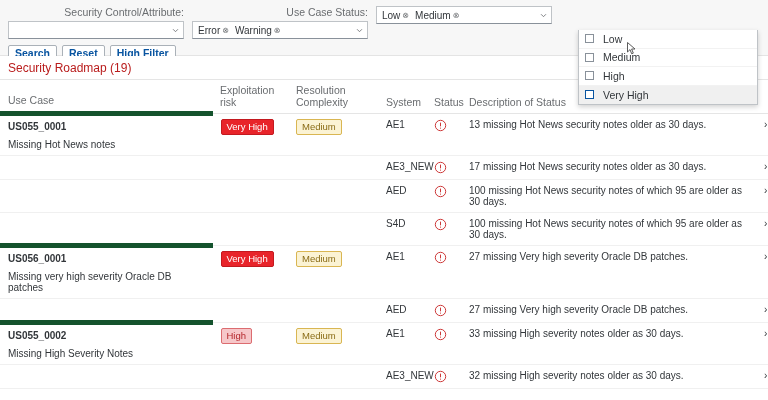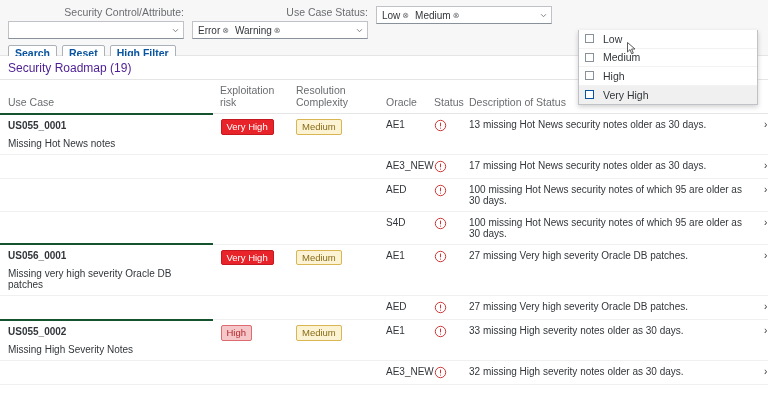--- a/index.html
+++ b/index.html
@@ -149,21 +149,21 @@
     position: relative;
     height: 24px;
     display: flex;
     align-items: center;
     padding: 0 8px;
     background: #fff;
     border-bottom: 1px solid #e5e5e5;
   }
   .section-title {
     font-size: 12px;
-    color: #4c1d95;
+    color: #b91c1c;
   }
   .export-icon {
     position: absolute;
     right: 8px;
     top: 4px;
     width: 16px; height: 16px;
     color: #6a6d70;
   }
 
   table.roadmap {
@@ -183,21 +183,21 @@
   }
   table.roadmap td {
     font-size: 10px;
     color: #32363a;
     padding: 5px 4px 5px 8px;
     border-bottom: 1px solid #f0f0f0;
     vertical-align: top;
     background: #fff;
   }
   tr.group-start > td { border-top: 1px solid #dcdcdc; }
-  tr.group-start > td.c-usecase { border-top: 2px solid #14532d; }
+  tr.group-start > td.c-usecase { border-top: 5px solid #14532d; }
 
   .col-usecase   { width: 212px; }
   .col-risk      { width: 76px; }
   .col-complex   { width: 90px; }
   .col-system    { width: 48px; }
   .col-status    { width: 35px; }
   .col-desc      { width: 295px; }
   .col-nav       { width: 12px; }
 
   td.c-usecase { border-right: 1px solid #fff; }
@@ -341,21 +341,21 @@
     <col class="col-system">
       <col class="col-status">
       <col class="col-desc">
       <col class="col-nav">
   </colgroup>
   <thead>
     <tr>
       <th>Use Case</th>
       <th>Exploitation risk</th>
       <th>Resolution Complexity</th>
-      <th>Oracle</th>
+      <th>System</th>
       <th>Status</th>
       <th>Description of Status</th>
       <th></th>
     </tr>
   </thead>
   <tbody id="table-body">
       <tr class="group-start">
         <td class="c-usecase">
           <span class="uc-id">US055_0001</span>
           <span class="uc-name">Missing Hot News notes</span>

